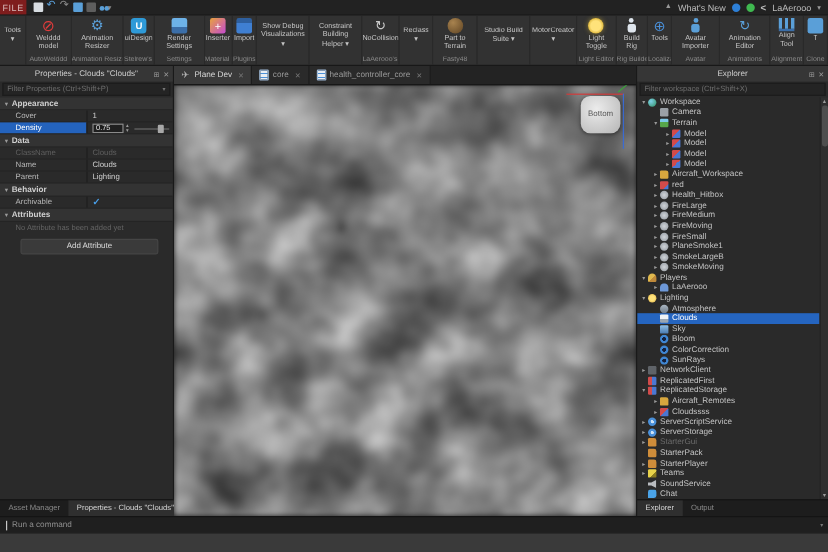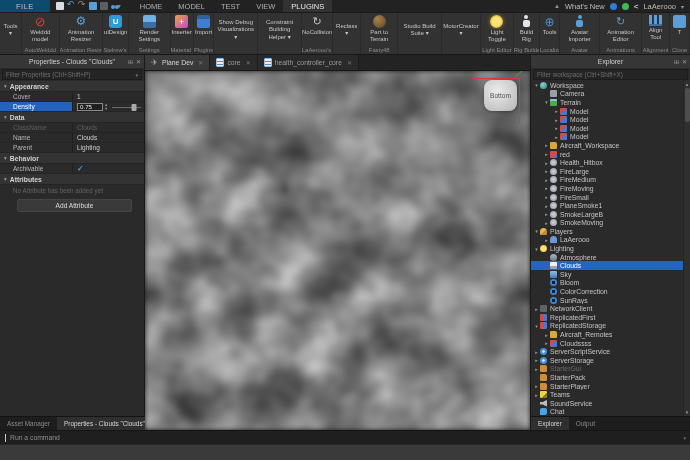--- a/index.html
+++ b/index.html
@@ -1,21 +1,21 @@
 <!DOCTYPE html>
 <html><head>
 <meta charset="utf-8">
 <style>
   *{box-sizing:border-box;margin:0;padding:0}
   html,body{width:690px;height:460px;overflow:hidden;background:#2b2b2b;
     font-family:"Liberation Sans",sans-serif;color:#cccccc;-webkit-font-smoothing:antialiased}
 
   
   .menubar{height:13px;background:#222222;display:flex;align-items:center;font-size:7.5px;border-bottom:1px solid #1a1a1a}
-  .file-btn{padding:0 16px;height:100%;display:flex;align-items:center;background:#0c4a6e;color:#d8baba;letter-spacing:.5px}
+  .file-btn{padding:0 2px;height:100%;display:flex;align-items:center;background:#7f1d1d;color:#d8baba;letter-spacing:.5px}
   .quick-icons{display:flex;align-items:center;gap:3px;padding:0 6px}
   .qicon{width:8px;height:8px;position:relative;display:inline-block}
   .qicon[data-name="new-file-icon"]{background:#d8dde2;border-radius:1px}
   .qicon[data-name="undo-icon"]::before{content:"\21B6";color:#5a9fd8;font-size:9px;position:absolute;top:-3px;left:0}
   .qicon[data-name="redo-icon"]::before{content:"\21B7";color:#8a8a8a;font-size:9px;position:absolute;top:-3px;left:0}
   .qicon[data-name="paste-icon"]{background:#5a9fd8;border-radius:1px}
   .qicon[data-name="box-icon"]{background:#5e5e5e;border-radius:1px}
   .qicon[data-name="find-icon"]{width:4px;height:4px;border-radius:50%;background:#5a9fd8;box-shadow:4px 0 0 #5a9fd8;margin-top:2px}
   .qicon[data-name="overflow-icon"]::before{content:"\25BE";color:#888;font-size:6px;position:absolute;top:0;left:0}
   .menu-tabs{display:flex;height:100%}
@@ -148,27 +148,20 @@
   <div class="file-btn" data-name="file-menu-button">FILE</div>
   <div class="quick-icons" data-name="quick-icons">
       <span class="qicon" data-name="new-file-icon"></span>
       <span class="qicon" data-name="undo-icon"></span>
       <span class="qicon" data-name="redo-icon"></span>
       <span class="qicon" data-name="paste-icon"></span>
       <span class="qicon" data-name="box-icon"></span>
       <span class="qicon" data-name="find-icon"></span>
       <span class="qicon" data-name="overflow-icon"></span>
     </div>
-  <div class="menu-tabs" data-name="menu-tabs">
-      <div class="mtab" data-name="menu-tab-home">HOME</div>
-      <div class="mtab" data-name="menu-tab-model">MODEL</div>
-      <div class="mtab" data-name="menu-tab-test">TEST</div>
-      <div class="mtab" data-name="menu-tab-view">VIEW</div>
-      <div class="mtab active" data-name="menu-tab-plugins">PLUGINS</div>
-    </div>
   <div class="menu-right" data-name="menu-right">
     <span class="mr-chev" data-name="collapse-ribbon-icon">▲</span>
     <span data-name="whats-new-link">What's New</span>
     <span class="dot blue" data-name="info-icon"></span>
     <span class="dot green" data-name="status-icon"></span>
     <span class="share-glyph" data-name="share-icon">&lt;</span>
     <span data-name="user-menu">LaAerooo</span>
     <span class="user-caret" data-name="user-caret-icon">▾</span>
   </div>
 </div>

